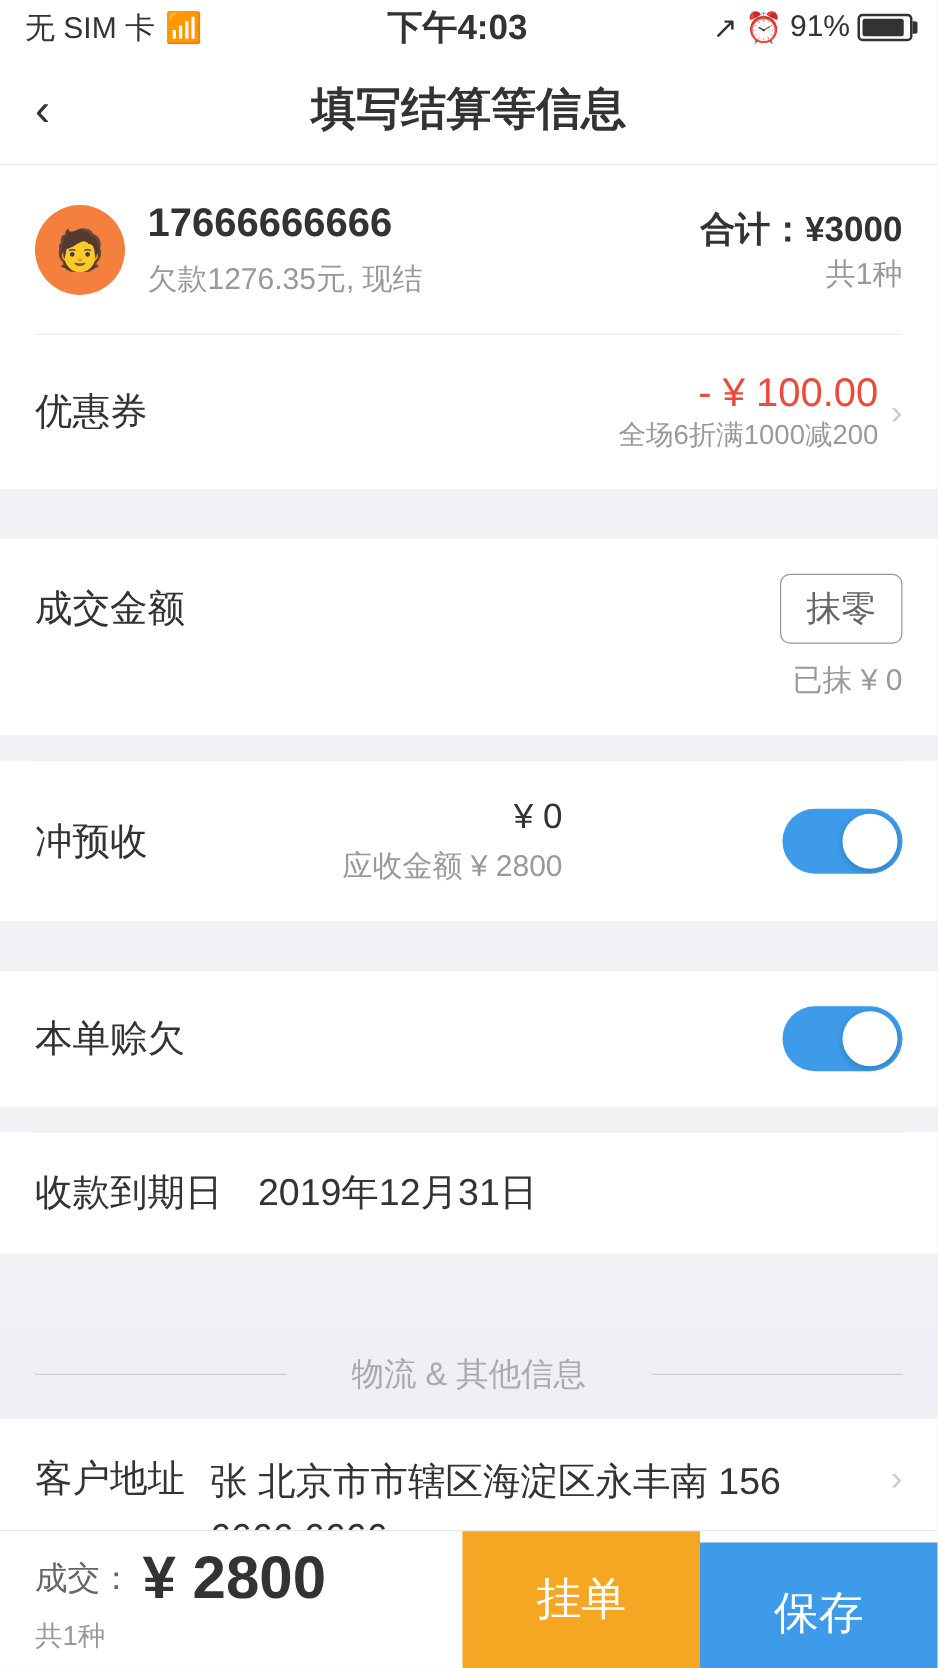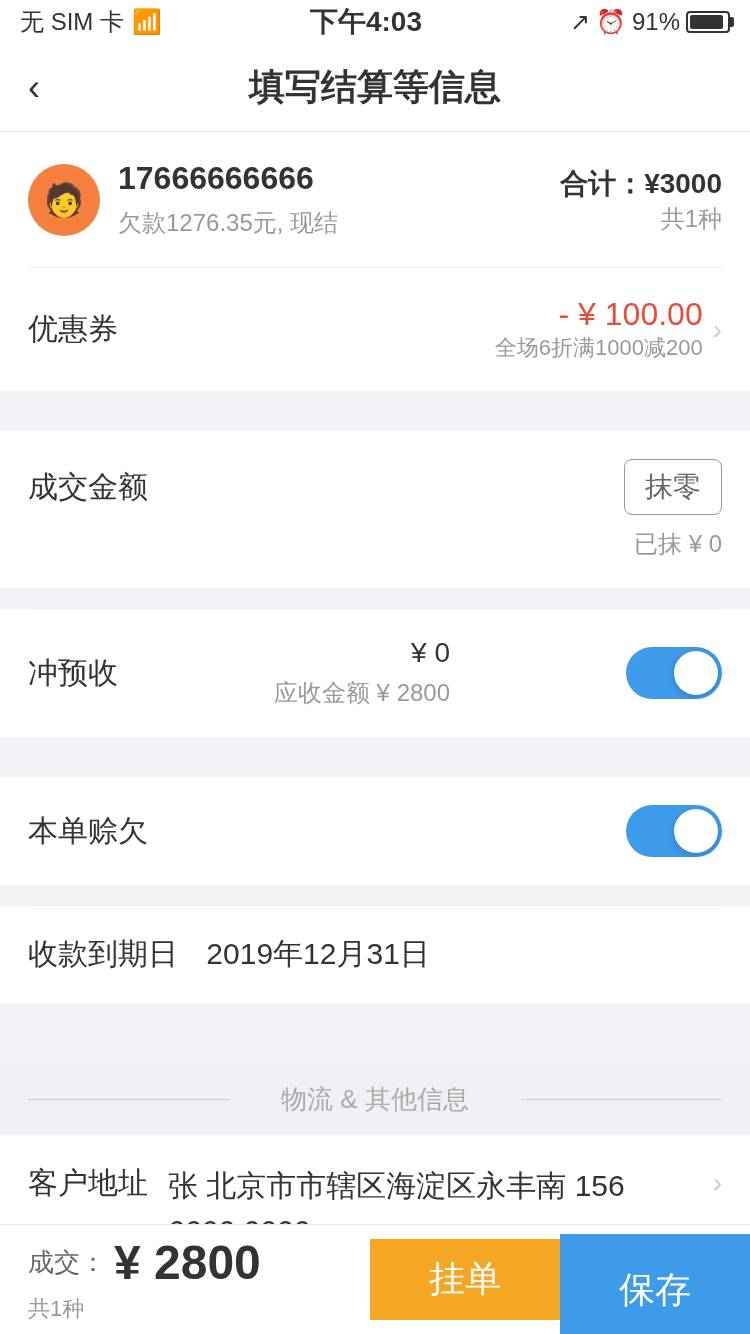--- a/index.html
+++ b/index.html
@@ -264,21 +264,21 @@
     }
     .footer-info {
       flex: 1;
       padding: 0 28px;
     }
     .footer-total { font-size: 26px; color: #666; display: flex; align-items: center; gap: 8px; }
     .footer-amount { font-size: 48px; font-weight: 700; color: #333; }
     .footer-count { font-size: 22px; color: #999; margin-top: 4px; }
     .footer-btn-hold {
       width: 190px;
-      height: 81px;
+      height: 110px;
       background: #f5a623;
       display: flex; align-items: center; justify-content: center;
       font-size: 36px;
       color: #fff;
       font-weight: 500;
       cursor: pointer;
     }
     .footer-btn-save {
       width: 190px;
       height: 114px;

